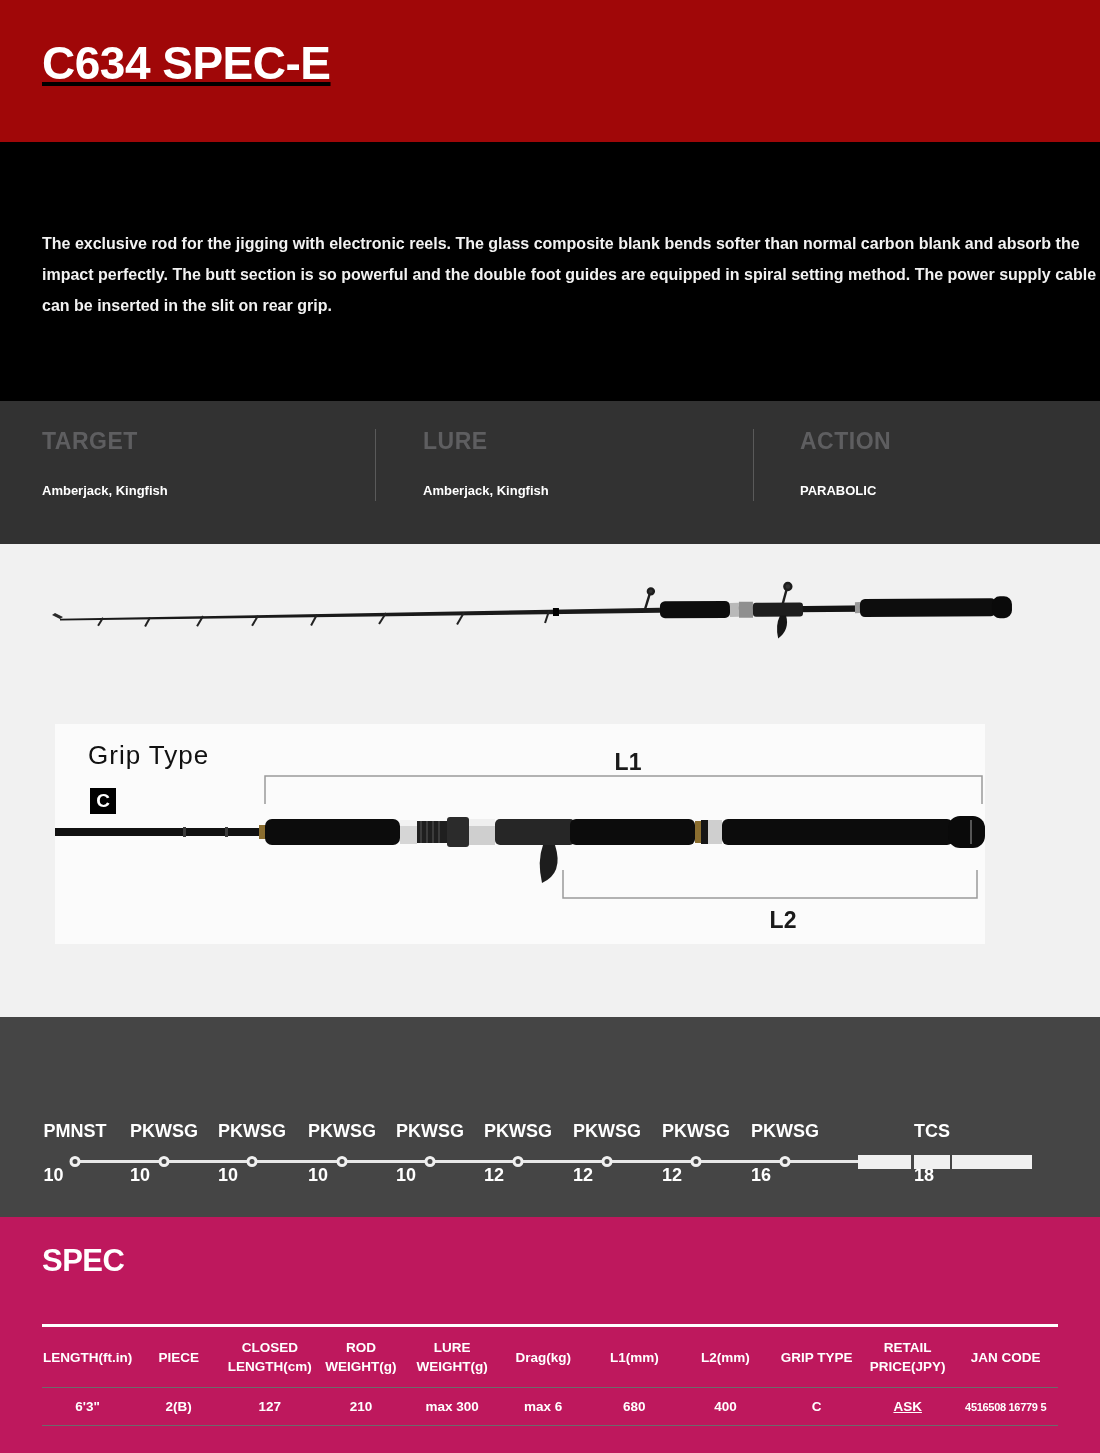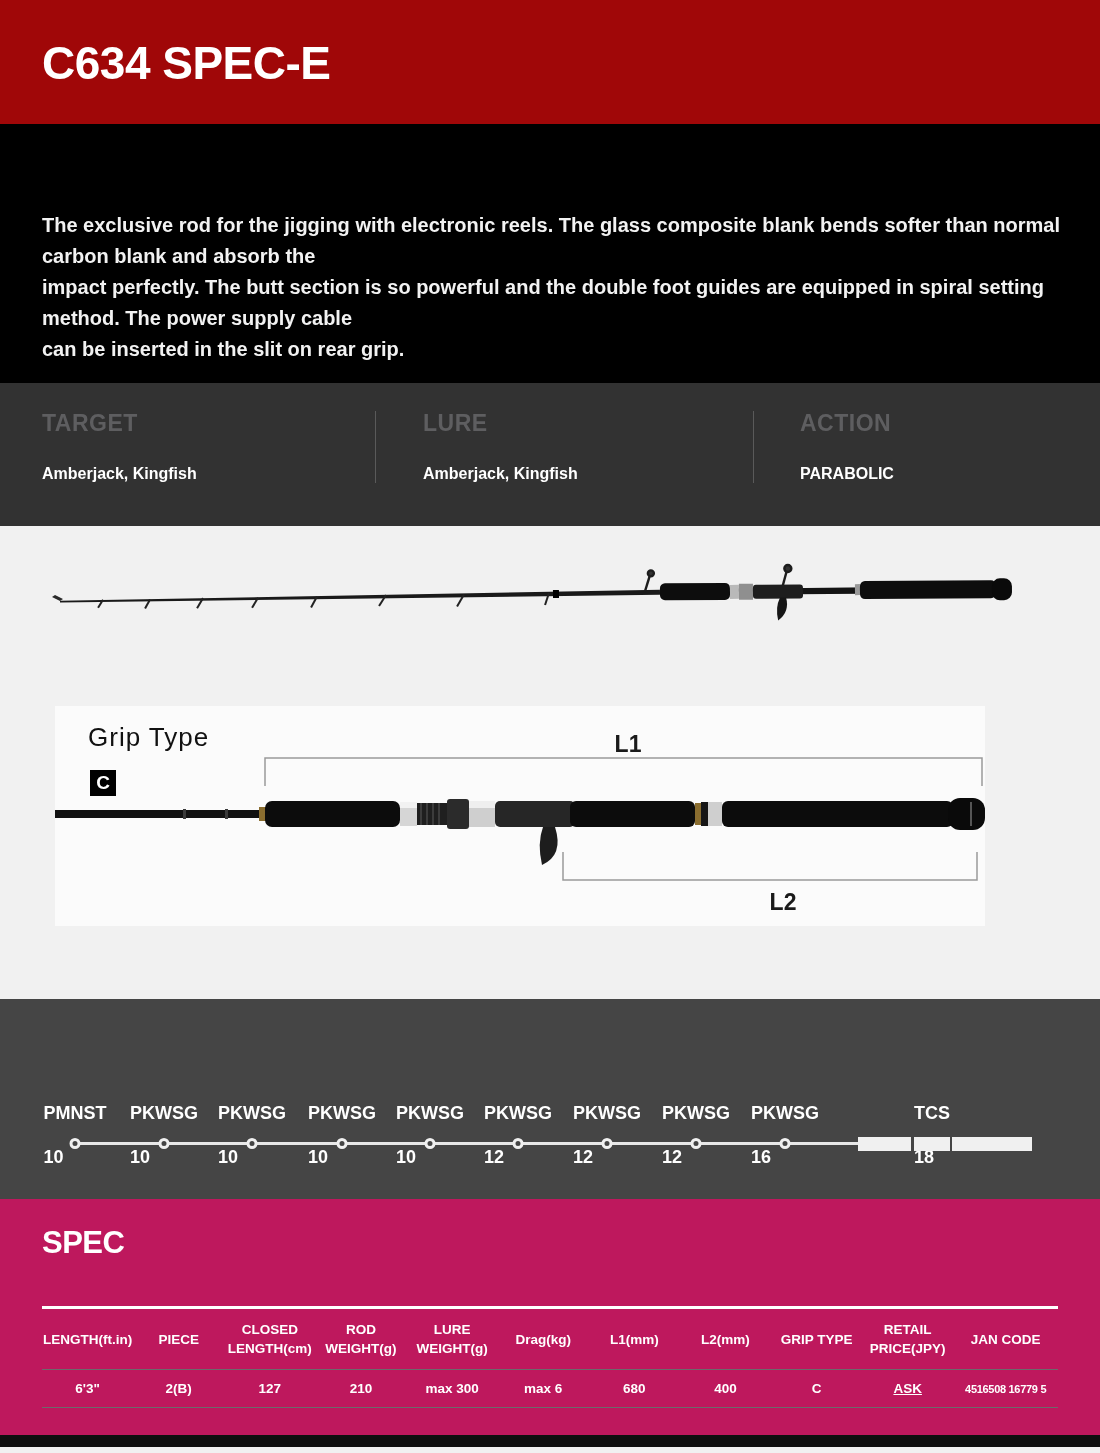--- a/index.html
+++ b/index.html
@@ -6,49 +6,49 @@
   body{
     width:1100px;height:1453px;
     font-family:"Liberation Sans", sans-serif;
     background:#f1f1f1;
     position:relative;
     overflow:hidden;
   }
   section{position:relative;width:1100px;box-sizing:border-box;}
 
   
-  .hero{height:124px;background:#a00708;}
+  .hero{height:142px;background:#a00708;text-decoration:underline;}
   .hero h1{
     margin:0;padding:40px 0 0 42px;
     font-size:46px;font-weight:bold;color:#ffffff;
     letter-spacing:-0.5px;line-height:1;
   }
 
   
   .intro{height:259px;background:#000000;padding:53px 0 0 42px;}
   .intro h2{
     margin:0;font-size:26px;font-weight:bold;color:#a50b10;
     letter-spacing:-0.2px;line-height:1.1;
   }
   .intro p{
     margin:33px 0 0 0;width:1058px;
-    font-size:20px;font-weight:600;color:#f2f2f2;
+    font-size:16px;font-weight:600;color:#f2f2f2;
     line-height:31px;white-space:pre-line;
   }
 
   
   .attrs{height:143px;background:#323232;}
   .attr-col{position:absolute;top:0;}
   .attr-col .label{
     position:absolute;top:27px;left:0;
     font-size:23px;font-weight:bold;color:#5e5e60;letter-spacing:0.5px;white-space:nowrap;
   }
   .attr-col .value{
     position:absolute;top:82px;left:0;
-    font-size:16px;font-weight:600;color:#ffffff;white-space:nowrap;
+    font-size:13px;font-weight:600;color:#ffffff;white-space:nowrap;
   }
   .attr-divider{position:absolute;top:28px;width:1px;height:72px;background:#5a5a5a;}
 
   
   .rod-photo{height:172px;background:#f1f1f1;}
   .rod-photo svg{position:absolute;left:0;top:0;}
 
   
   .grip-section{height:301px;background:#f1f1f1;}
   .grip-box{

